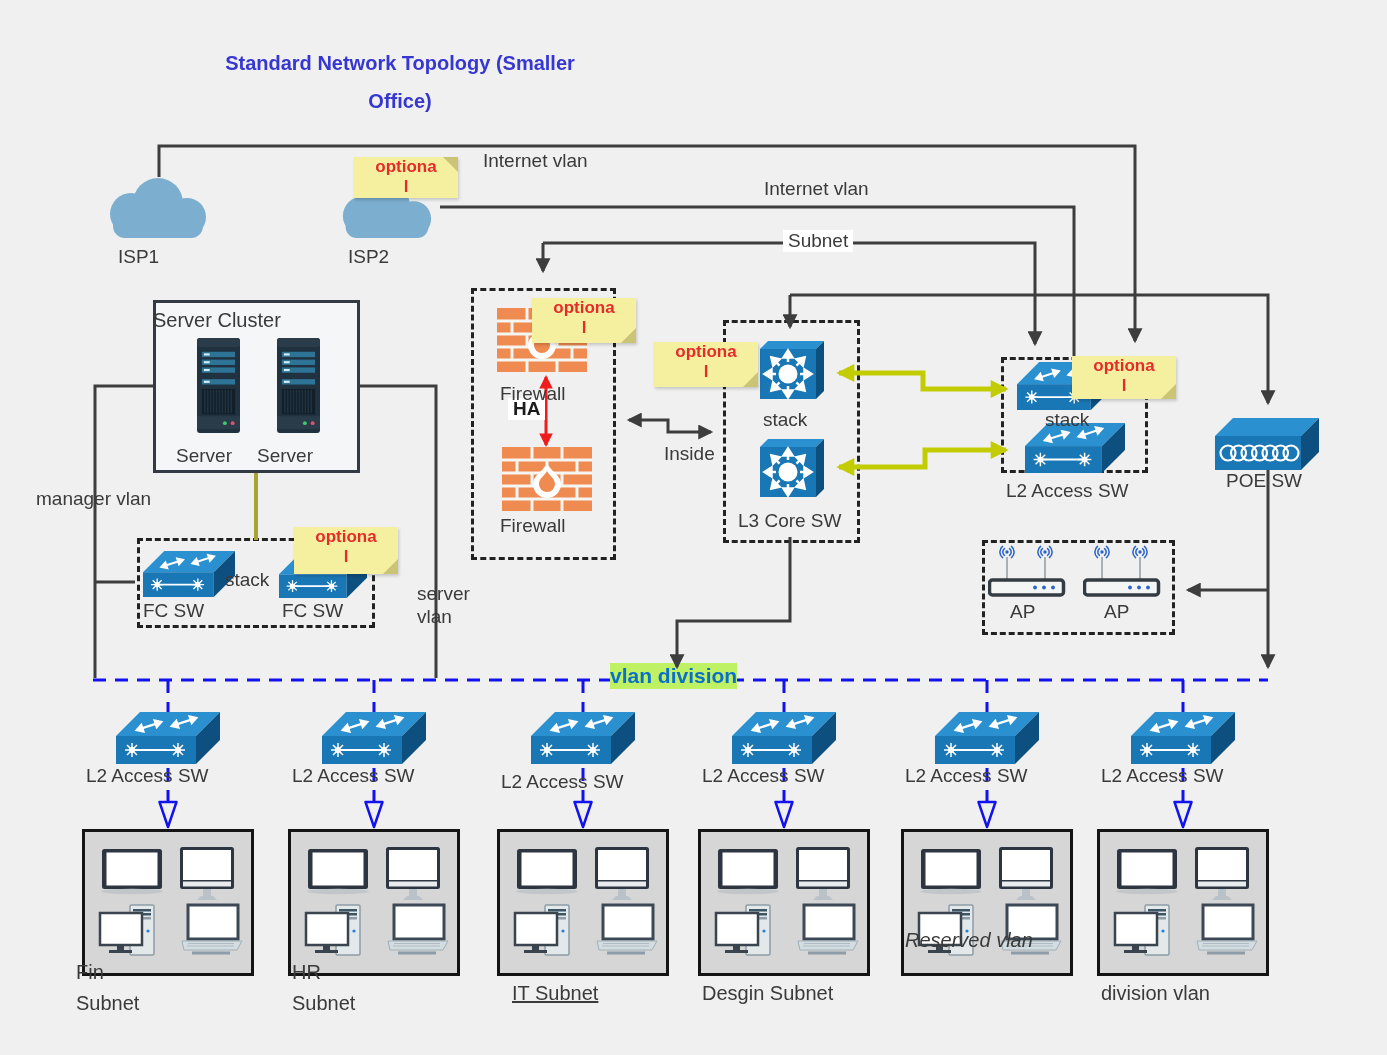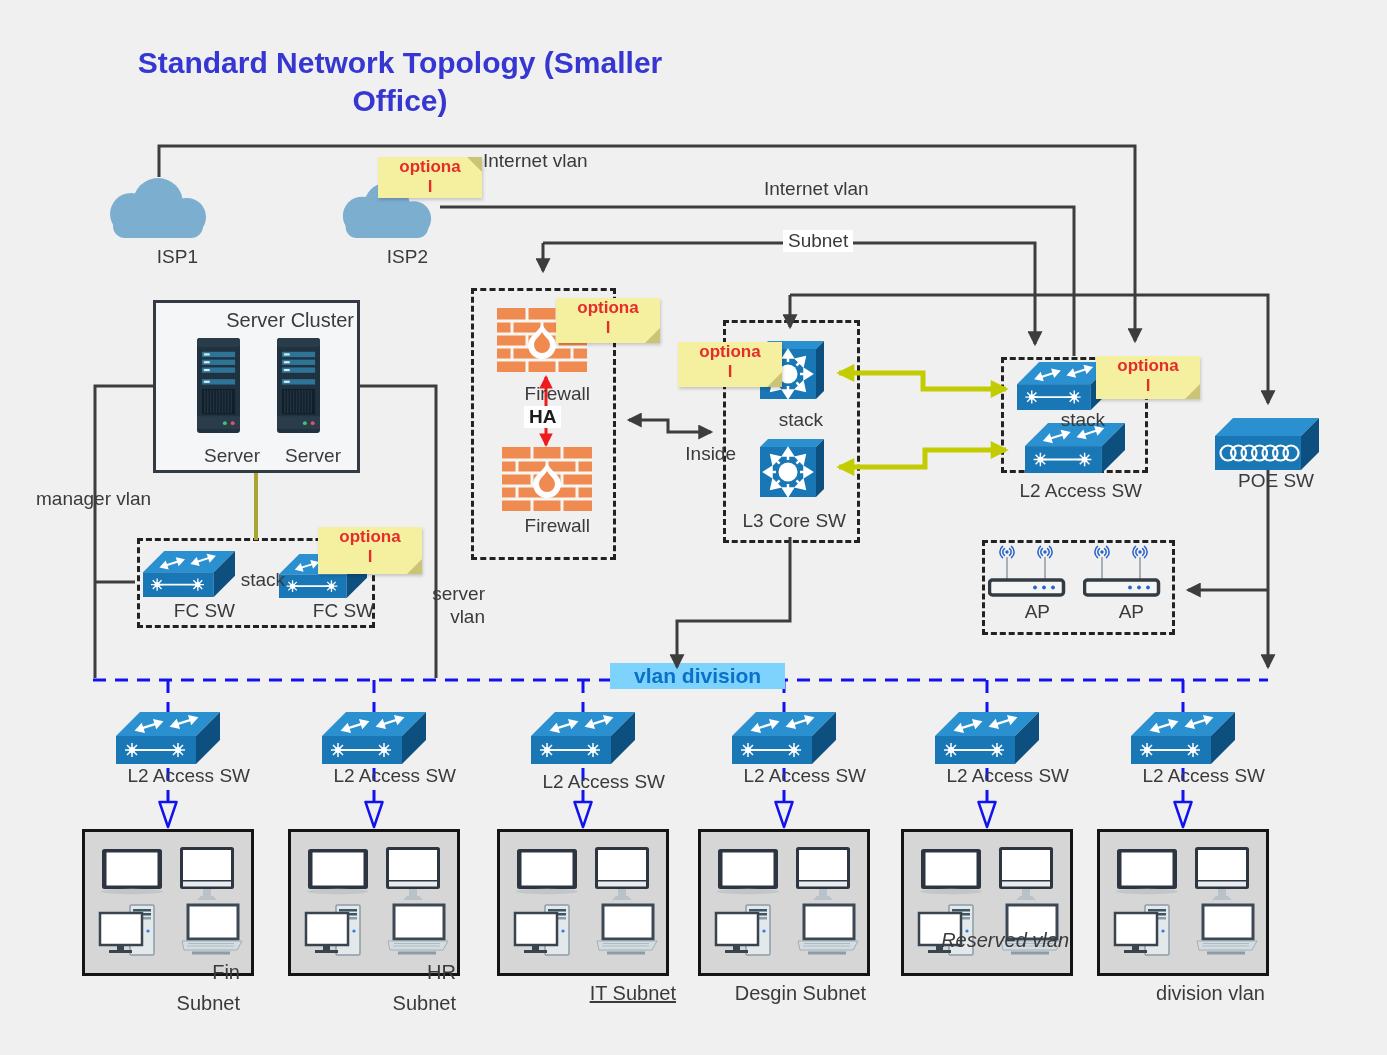--- a/index.html
+++ b/index.html
@@ -1,35 +1,35 @@
 <!DOCTYPE html>
 <html><head>
 <meta charset="utf-8">
 <style>
   html,body{margin:0;padding:0;background:#f0f0f0;font-family:"Liberation Sans",sans-serif;}
   #canvas{position:relative;width:1387px;height:1055px;background:#f0f0f0;overflow:hidden;}
   .abs{position:absolute;}
   .lbl{position:absolute;font-size:19px;color:#3a3a3a;white-space:nowrap;z-index:3;}
-  .ctr{text-align:right;}
+  .ctr{text-align:left;}
   .wbg{background:#ffffff;padding:0 5px;}
   .bold{font-weight:bold;}
   .icon{position:absolute;z-index:3;line-height:0;}
   .dbox{position:absolute;border:3px dashed #222222;z-index:1;background:transparent;}
   .subnet{position:absolute;background:#d6d6d6;border:3px solid #141414;z-index:1;}
   .sclust{position:absolute;background:#f5f6f7;border:3px solid #333a44;z-index:1;}
   #title{position:absolute;left:95px;top:44px;width:610px;text-align:center;
-         font-size:30px;font-weight:bold;color:#3636d2;line-height:38px;z-index:3;}
+         font-size:20px;font-weight:bold;color:#3636d2;line-height:38px;z-index:3;}
   .note{position:absolute;width:104px;background:#f4f09f;color:#e62b2b;font-weight:bold;
         font-size:17px;line-height:20px;text-align:center;z-index:4;
-        box-shadow:1px 2px 3px rgba(0,0,0,0.18);margin-left:24px;}
+        box-shadow:1px 2px 3px rgba(0,0,0,0.18);}
   .note .fold-br{position:absolute;right:0;bottom:0;width:0;height:0;
         border-left:15px solid transparent;border-bottom:15px solid #cbc477;}
   .note .fold-tr{position:absolute;right:0;top:0;width:0;height:0;
         border-left:15px solid transparent;border-top:15px solid #cbc477;}
-  #vlan-division{position:absolute;left:610px;top:663px;background:#7dd3fc;padding:1px 24px;
+  #vlan-division{position:absolute;left:610px;top:663px;background:#bef264;padding:1px 0;
         color:#0a70c8;font-weight:bold;font-size:21px;z-index:3;}
   svg.layer{position:absolute;left:0;top:0;z-index:2;pointer-events:none;}
   svg.layer-top{position:absolute;left:0;top:0;z-index:4;pointer-events:none;}
   .sub-label{line-height:31px;font-size:20px;}
   .l2lbl{font-size:19px;}
 </style>
 </head>
 <body>
 
 <svg width="0" height="0" style="position:absolute" aria-hidden="true">
@@ -377,21 +377,21 @@
 
   <div id="title">
     <span>Standard Network Topology  (Smaller</span><br>
     <span>Office)</span>
   </div>
 
   <div class="lbl" style="left:483px;top:150px;">Internet vlan</div>
   <div class="lbl" style="left:764px;top:178px;">Internet vlan</div>
   <div class="lbl wbg" style="left:783px;top:230px;">Subnet</div>
   <div class="lbl ctr" style="left:664px;top:443px;width:72px;">Inside</div>
-  <div class="lbl wbg bold" style="left:524px;top:398px;color:#1c1c1c;margin-top:8px;">HA</div>
+  <div class="lbl wbg bold" style="left:508px;top:398px;color:#1c1c1c;">HA</div>
 
   <div class="lbl ctr" style="left:118px;top:246px;width:80px;">ISP1</div>
   <div class="lbl ctr" style="left:348px;top:246px;width:80px;">ISP2</div>
 
   <div class="lbl ctr" style="left:153px;top:309px;width:201px;font-size:20px;">Server Cluster</div>
   <div class="lbl ctr" style="left:176px;top:445px;width:84px;">Server</div>
   <div class="lbl ctr" style="left:257px;top:445px;width:84px;">Server</div>
 
   <div class="lbl" style="left:36px;top:488px;">manager vlan</div>
   <div class="lbl ctr" style="left:417px;top:582px;width:68px;line-height:23px;">

